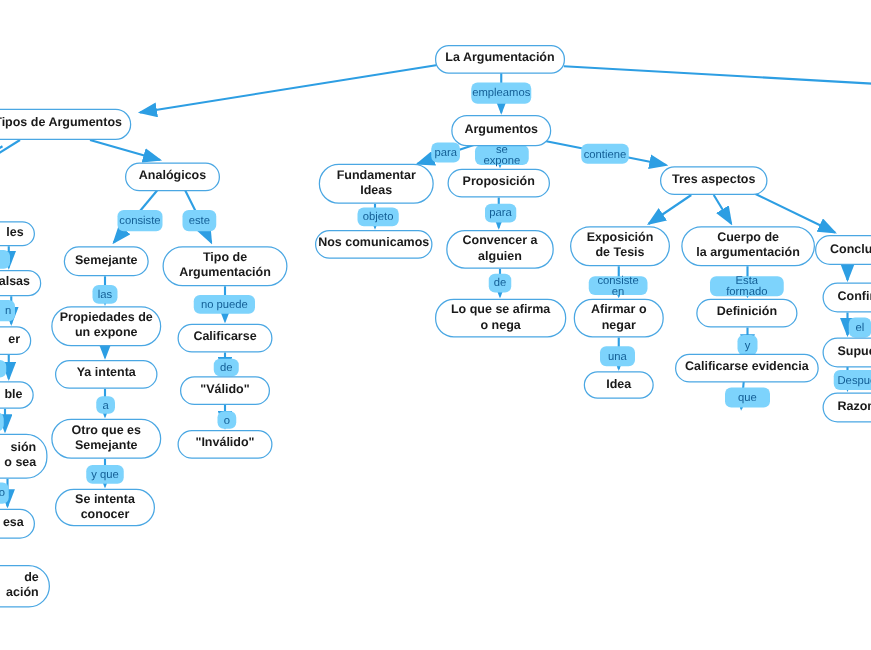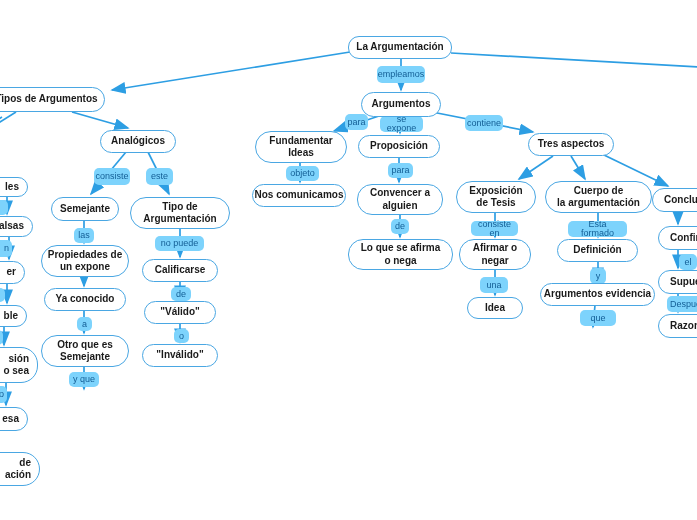--- a/index.html
+++ b/index.html
@@ -106,25 +106,27 @@
   <div class="link" style="left:465px;top:115px;width:38px;height:16px">contiene</div>
 
   <div class="node" style="left:-12px;top:87px;width:117px;height:25px;border-top-left-radius:0;border-bottom-left-radius:0">Tipos de Argumentos</div>
   <div class="node" style="left:100px;top:130px;width:76px;height:23px">Analógicos</div>
   <div class="link" style="left:94px;top:168px;width:36px;height:17px">consiste</div>
   <div class="link" style="left:146px;top:168px;width:27px;height:17px">este</div>
   <div class="node" style="left:51px;top:197px;width:68px;height:24px">Semejante</div>
   <div class="link" style="left:74px;top:228px;width:20px;height:15px">las</div>
   <div class="node" style="left:41px;top:245px;width:88px;height:32px;border-radius:16px">Propiedades de
 un expone</div>
-  <div class="node" style="left:44px;top:288px;width:82px;height:23px">Ya conocido</div>
+  <div class="node" style="left:44px;top:288px;width:82px;height:23px">Ya intenta</div>
   <div class="link" style="left:77px;top:317px;width:15px;height:14px">a</div>
   <div class="node" style="left:41px;top:335px;width:88px;height:32px;border-radius:16px">Otro que es
 Semejante</div>
   <div class="link" style="left:69px;top:372px;width:30px;height:15px">y que</div>
+  <div class="node" style="left:44px;top:391px;width:80px;height:30px;border-radius:15px">Se intenta
+conocer</div>
 
   <div class="node" style="left:130px;top:197px;width:100px;height:32px;border-radius:16px">Tipo de
 Argumentación</div>
   <div class="link" style="left:155px;top:236px;width:49px;height:15px">no puede</div>
   <div class="node" style="left:142px;top:259px;width:76px;height:23px">Calificarse</div>
   <div class="link" style="left:171px;top:287px;width:20px;height:14px">de</div>
   <div class="node" style="left:144px;top:301px;width:72px;height:23px">"Válido"</div>
   <div class="link" style="left:174px;top:329px;width:15px;height:14px">o</div>
   <div class="node" style="left:142px;top:344px;width:76px;height:23px">"Inválido"</div>
 
@@ -149,21 +151,21 @@
   <div class="node" style="left:459px;top:239px;width:72px;height:31px;border-radius:15px">Afirmar o
 negar</div>
   <div class="link" style="left:480px;top:277px;width:28px;height:16px">una</div>
   <div class="node" style="left:467px;top:297px;width:56px;height:22px">Idea</div>
 
   <div class="node" style="left:545px;top:181px;width:107px;height:32px;border-radius:16px">Cuerpo de
 la argumentación</div>
   <div class="link" style="left:568px;top:221px;width:59px;height:16px">Esta formado</div>
   <div class="node" style="left:557px;top:239px;width:81px;height:23px">Definición</div>
   <div class="link" style="left:590px;top:268px;width:16px;height:16px">y</div>
-  <div class="node" style="left:540px;top:283px;width:115px;height:23px">Argumentos evidencia</div>
+  <div class="node" style="left:540px;top:283px;width:115px;height:23px">Calificarse evidencia</div>
   <div class="link" style="left:580px;top:310px;width:36px;height:16px">que</div>
 
   <div class="node cut-right" style="left:652px;top:188px;width:62px;height:24px">Conclus</div>
   <div class="node cut-right" style="left:658px;top:226px;width:56px;height:24px">Confirm</div>
   <div class="link" style="left:679px;top:254px;width:18px;height:16px">el</div>
   <div class="node cut-right" style="left:658px;top:270px;width:56px;height:24px">Supues</div>
   <div class="link cut-right" style="left:667px;top:296px;width:45px;height:16px">Después</div>
   <div class="node cut-right" style="left:658px;top:314px;width:56px;height:24px">Razona</div>
 
   <div class="node cut-left" style="left:-50px;top:177px;width:78px;height:20px">les</div>

